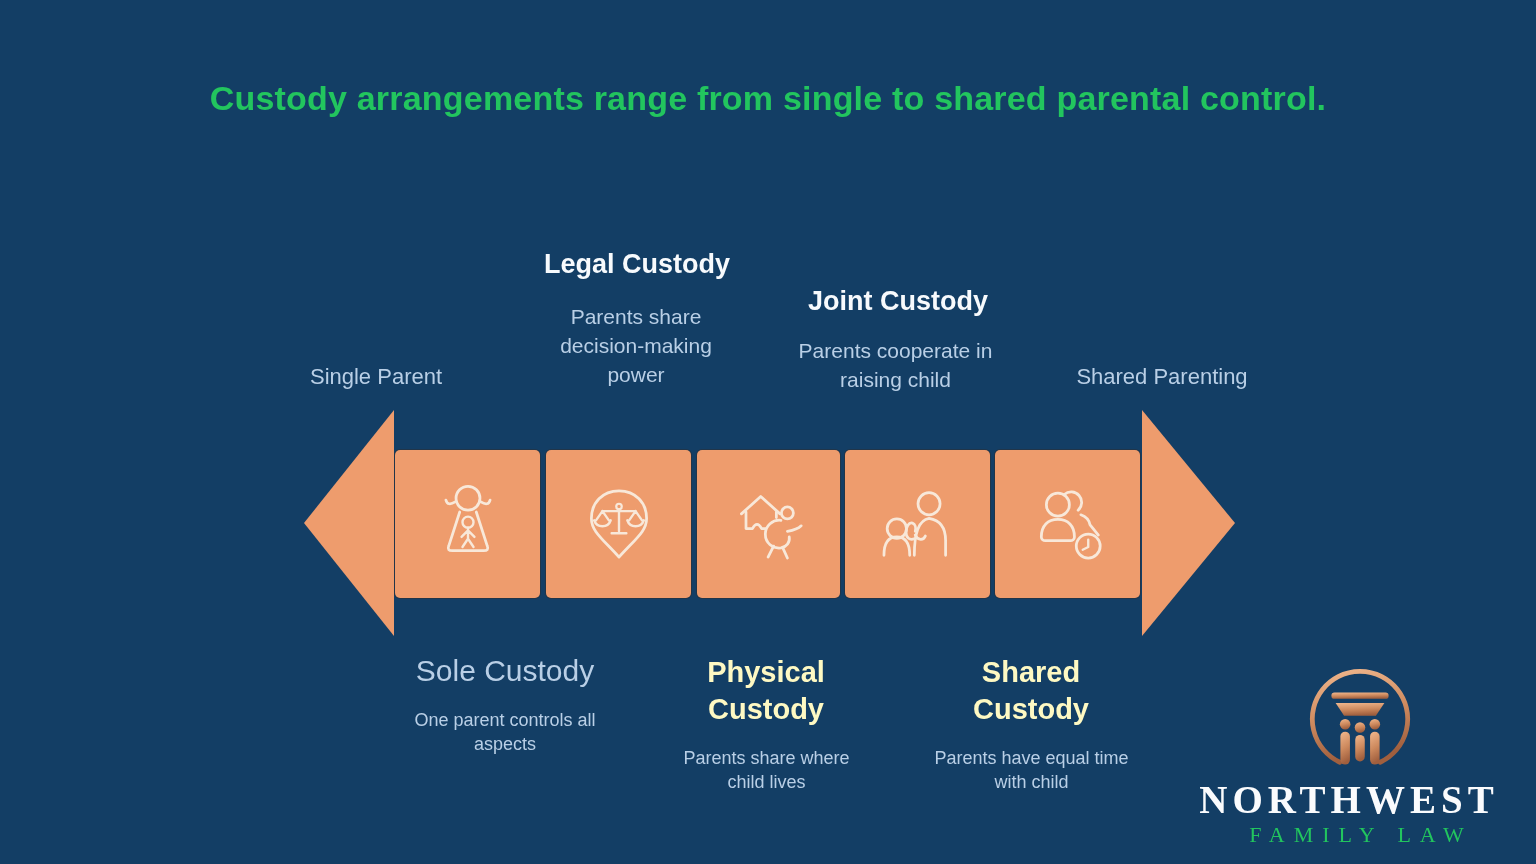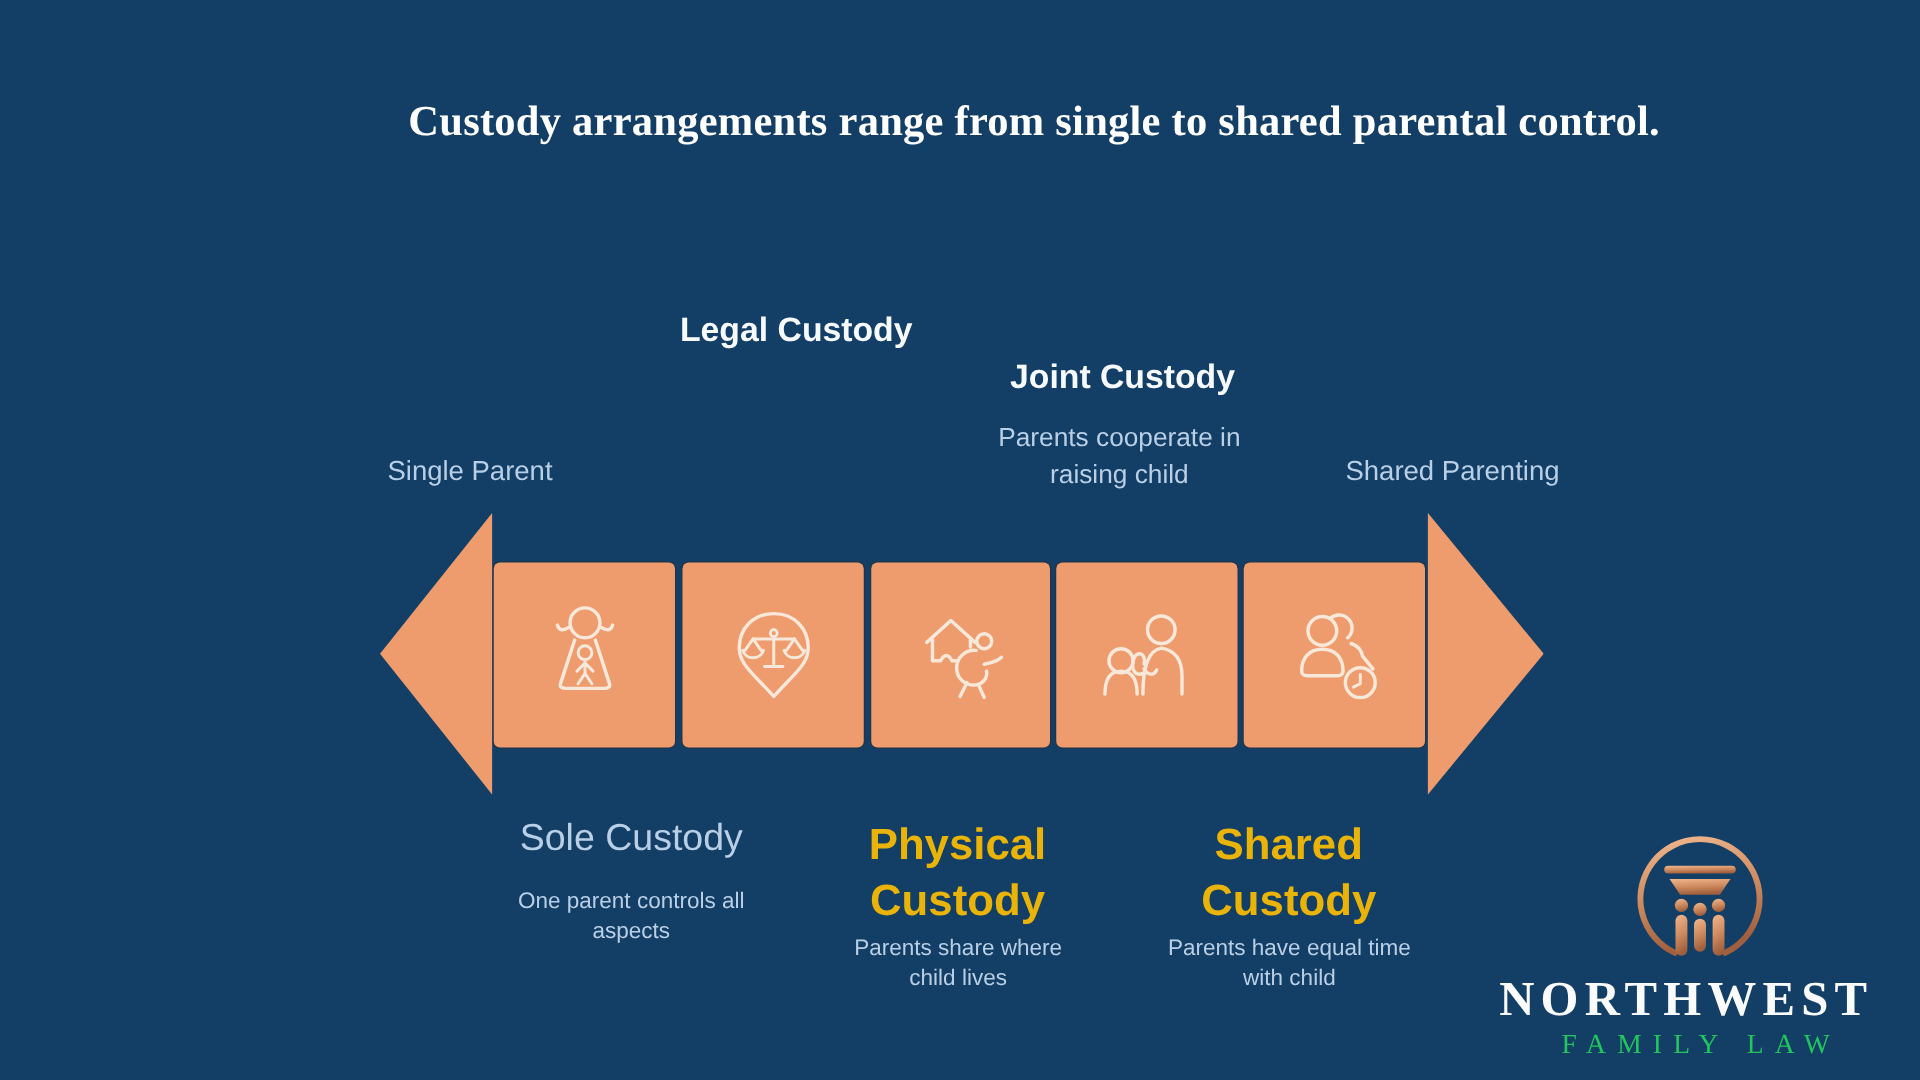--- a/index.html
+++ b/index.html
@@ -3,29 +3,29 @@
 <meta charset="utf-8">
 <style>
   html,body{margin:0;padding:0;background:#0c2c4a;}
   .stage{
     position:relative;width:1536px;height:864px;overflow:hidden;
     background:#133E65;
     font-family:"Liberation Sans", sans-serif;
   }
   .title{
     position:absolute;left:208px;top:74px;width:1120px;
-    text-align:right;color:#ffffff;font-size:34px;font-weight:bold;
-    line-height:1.42;letter-spacing:.2px;font-family:Liberation Serif, serif;
+    text-align:center;color:#22c55e;font-size:34px;font-weight:bold;
+    line-height:1.42;letter-spacing:.2px;
   }
   .lbl{position:absolute;text-align:center;color:#B9CFE6;}
   .lbl.small{font-size:22px;line-height:1.32;}
   .lbl.desc{font-size:21px;line-height:1.38;}
   .lbl.desc-b{font-size:18px;line-height:1.32;}
   .lbl.head-w{color:#F7FAFD;font-weight:bold;font-size:27px;line-height:1.28;}
-  .lbl.head-w2{color:#eab308;font-weight:bold;font-size:35px;line-height:1.28;}
+  .lbl.head-w2{color:#fef9c3;font-weight:bold;font-size:29px;line-height:1.28;}
   .lbl.head-lb{color:#B9CFE6;font-weight:400;font-size:30px;}
   .tri{position:absolute;top:410px;height:226px;background:#EE9C6D;}
   .tri.left{left:304px;width:90px;clip-path:polygon(100% 0,0 50%,100% 100%);}
   .tri.right{left:1142px;width:93px;clip-path:polygon(0 0,100% 50%,0 100%);}
   .box{
     position:absolute;top:450px;height:148px;background:#EE9C6D;
     border-radius:5px;display:flex;align-items:center;justify-content:center;
     box-shadow:0 0 0 1px rgba(61,36,22,0.35);
   }
   .box svg{display:block;}
@@ -45,20 +45,21 @@
 </head>
 <body>
 
 <div class="stage">
 
   <div class="title">Custody arrangements range from single to shared parental control.</div>
 
   <div class="lbl small" style="left:266px;top:362px;width:220px;">Single Parent</div>
 
   <div class="lbl head-w" style="left:487px;top:247px;width:300px;">Legal Custody</div>
+  <div class="lbl desc" style="left:536px;top:303px;width:200px;">Parents share decision-making power</div>
 
   <div class="lbl head-w" style="left:748px;top:284px;width:300px;">Joint Custody</div>
   <div class="lbl desc" style="left:798px;top:337px;width:195px;">Parents cooperate in raising child</div>
 
   <div class="lbl small" style="left:1042px;top:362px;width:240px;">Shared Parenting</div>
 
   <div class="tri left"></div>
   <div class="tri right"></div>
 
   <div class="box" style="left:395px;width:145px;">

